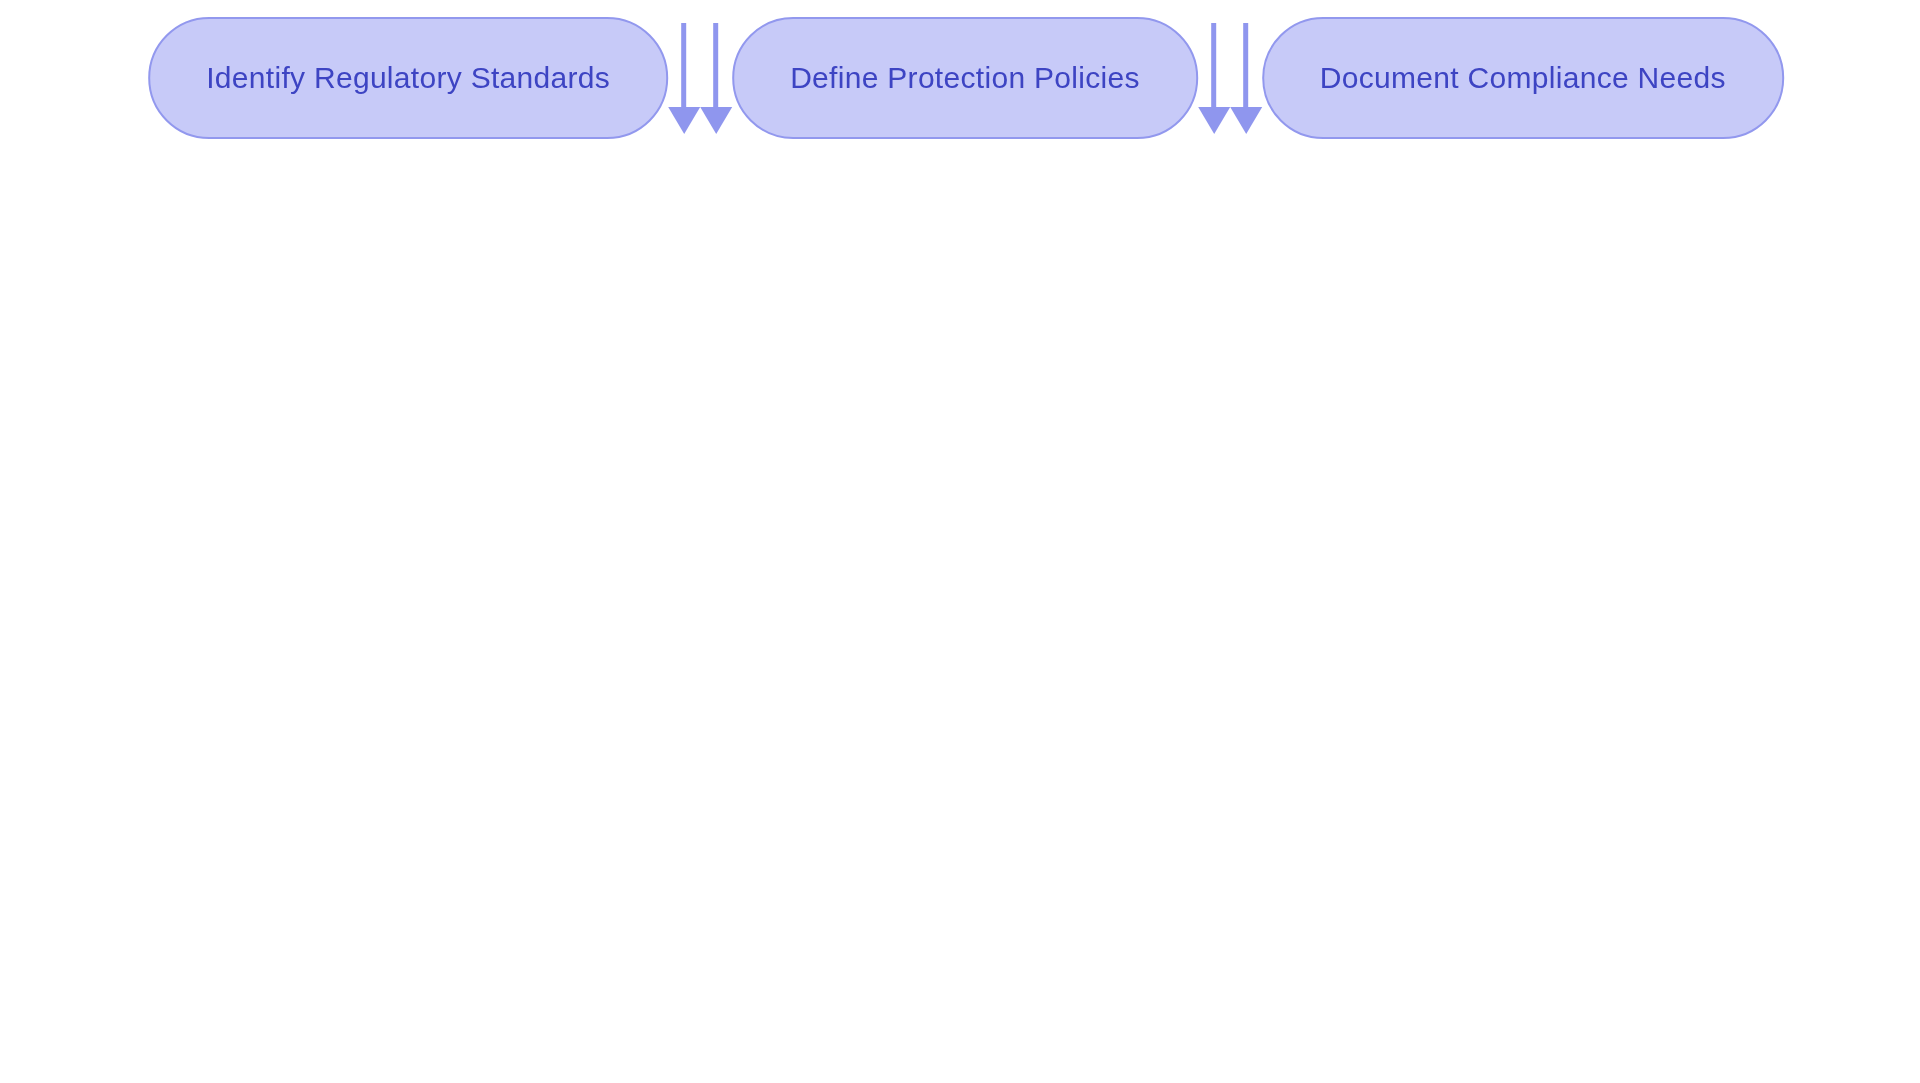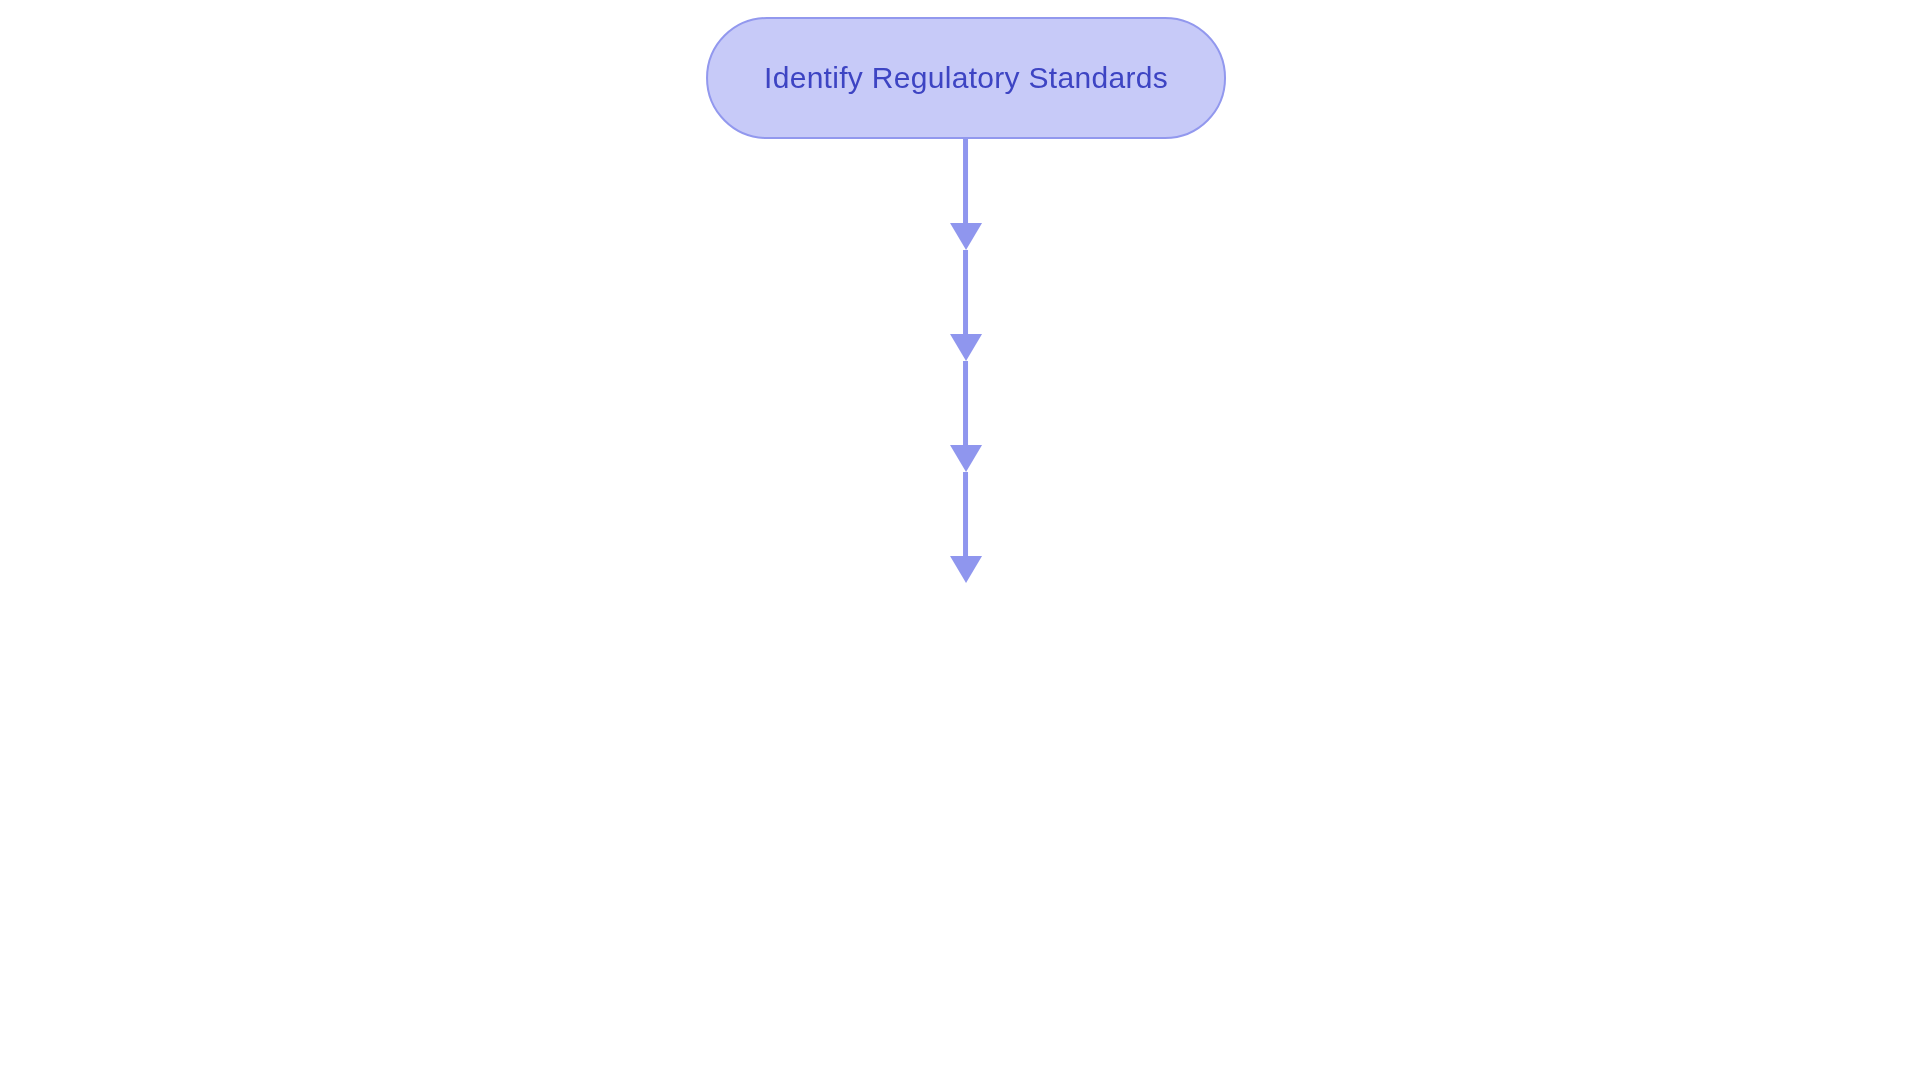--- a/index.html
+++ b/index.html
@@ -16,21 +16,21 @@
     background: #ffffff;
     overflow: hidden;
   }
 
   .flow-column {
     position: absolute;
     left: 966px;
     top: 17px;
     transform: translateX(-50%);
     display: flex;
-    flex-direction: column;
+    flex-direction: row;
     align-items: center;
   }
 
   .node {
     height: 122px;
     min-width: 360px;
     padding: 0 56px;
     display: flex;
     align-items: center;
     justify-content: center;
@@ -82,27 +82,33 @@
       <div class="stem"></div>
       <div class="head"></div>
     </div>
 
 
     <div class="arrow">
       <div class="stem"></div>
       <div class="head"></div>
     </div>
 
+    <div class="node">
+      <span class="node-label">Define Protection Policies</span>
+    </div>
 
     <div class="arrow">
       <div class="stem"></div>
       <div class="head"></div>
     </div>
 
 
     <div class="arrow">
       <div class="stem"></div>
       <div class="head"></div>
     </div>
 
+    <div class="node">
+      <span class="node-label">Document Compliance Needs</span>
+    </div>
 
   </div>
 </div>
 
 </body></html>

